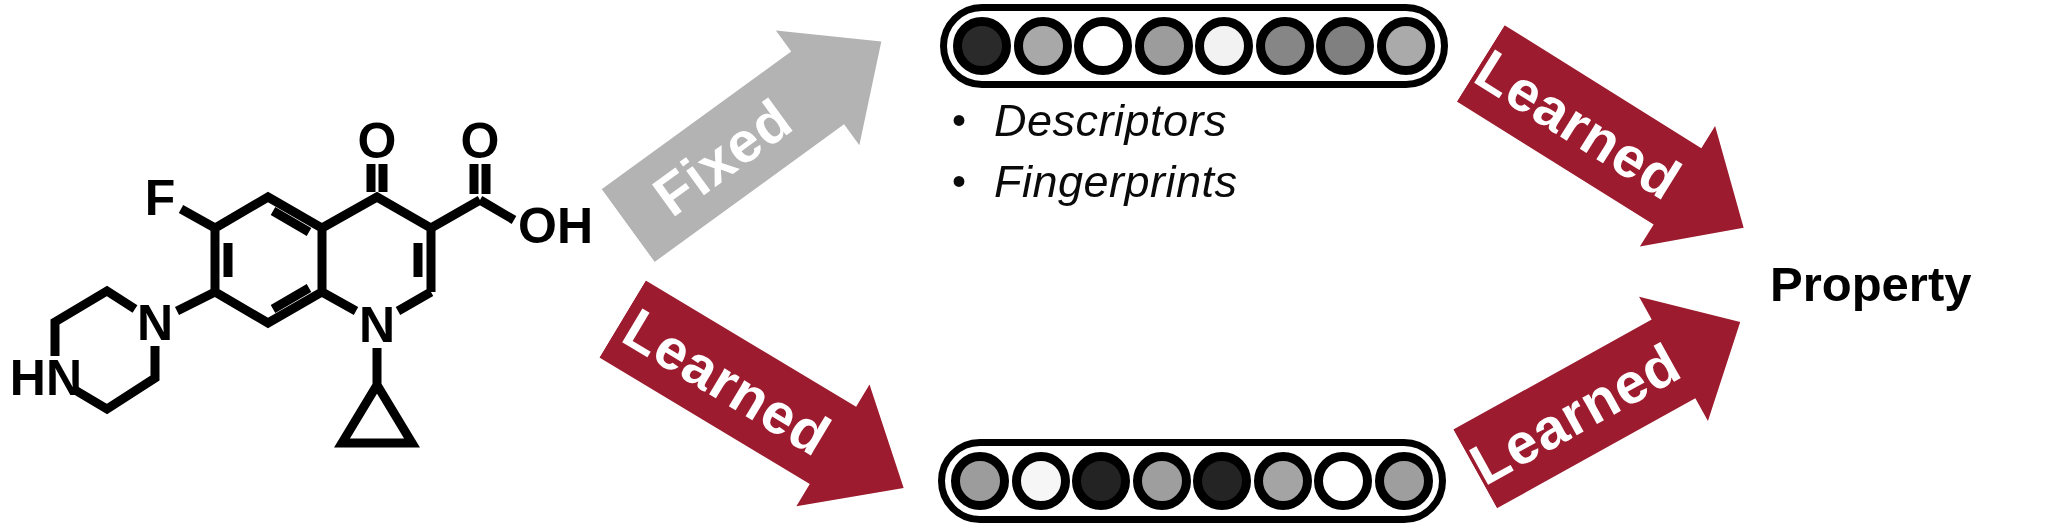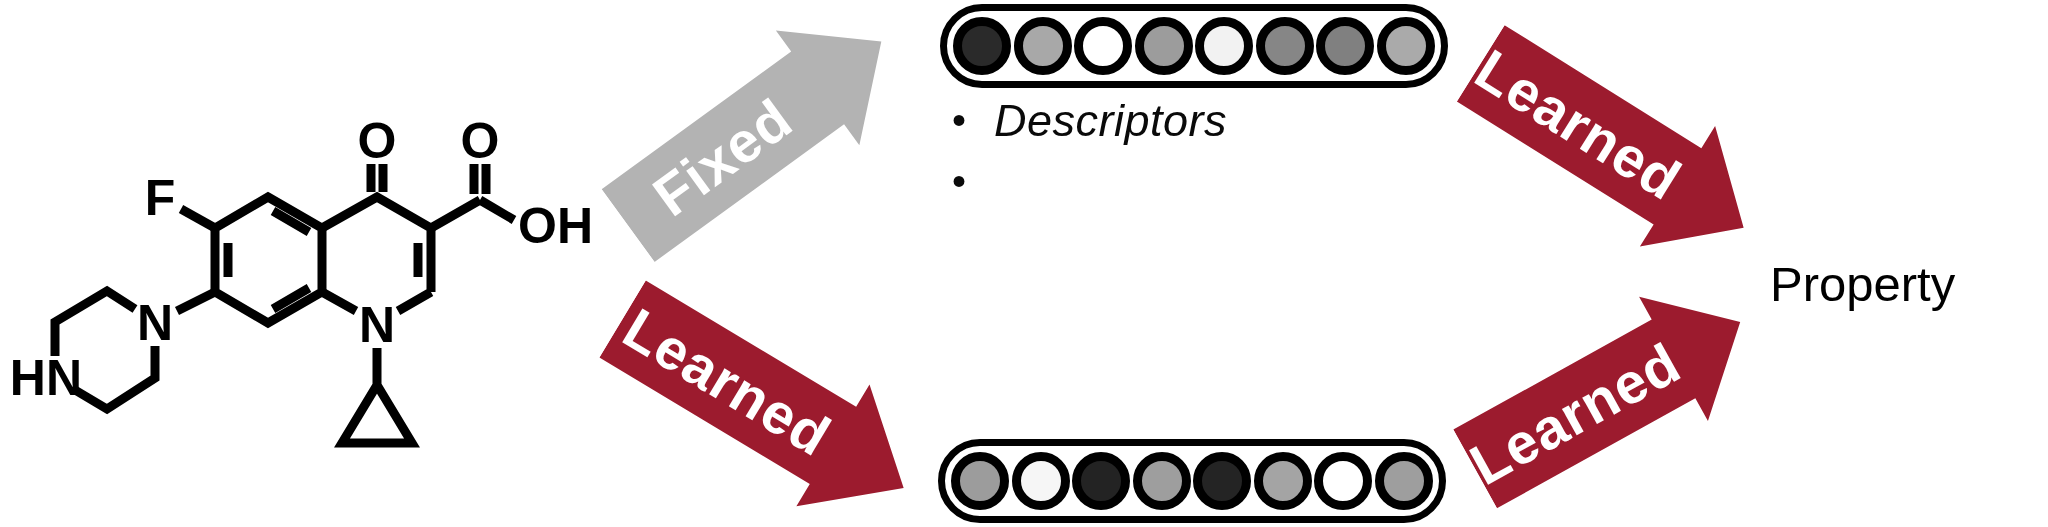--- a/index.html
+++ b/index.html
@@ -71,21 +71,21 @@
   }
   .feature-row { display: flex; align-items: center; height: 61px; }
   .feature-bullet { font-size: 40px; margin-right: 20px; font-style: normal; }
   .feature-label { font-size: 45px; font-style: italic; letter-spacing: 0.5px; margin-left: 8px; }
 
   
   .property {
     position: absolute;
     left: 1770px; top: 256px;
     font-size: 49px;
-    font-weight: 400;
+    font-weight: 700;
     color: #000;
     letter-spacing: 0px;
     white-space: nowrap;
   }
 </style>
 </head>
 <body>
 
 <div class="canvas">
 
@@ -143,20 +143,21 @@
       <span class="dot" style="background: rgb(170, 170, 170);"></span>
     </div>
 
   <div class="features">
     <div class="feature-row">
       <span class="feature-bullet">•</span>
       <span class="feature-label">Descriptors</span>
     </div>
     <div class="feature-row">
       <span class="feature-bullet">•</span>
+      <span class="feature-label">Fingerprints</span>
     </div>
   </div>
 
   <div class="pill pill-bottom">
       <span class="dot" style="background: rgb(156, 156, 156);"></span>
       <span class="dot" style="background: rgb(246, 246, 246);"></span>
       <span class="dot" style="background: rgb(35, 35, 35);"></span>
       <span class="dot" style="background: rgb(158, 158, 158);"></span>
       <span class="dot" style="background: rgb(36, 36, 36);"></span>
       <span class="dot" style="background: rgb(164, 164, 164);"></span>

